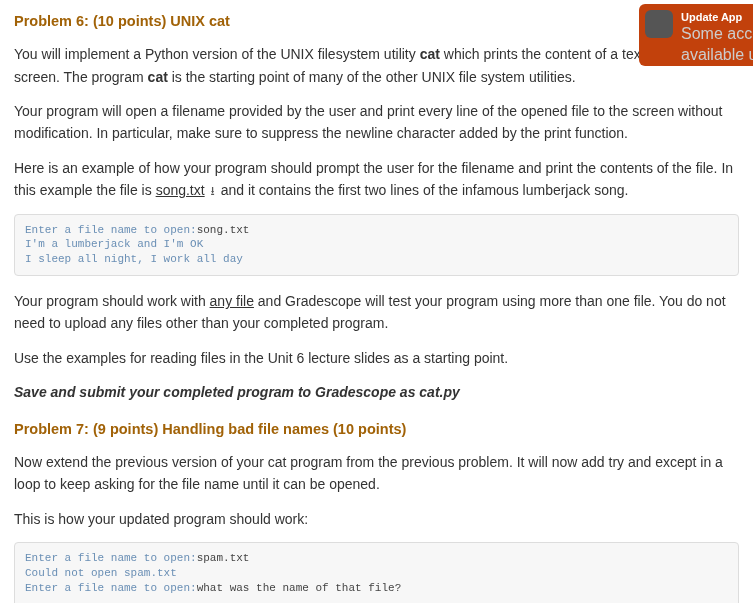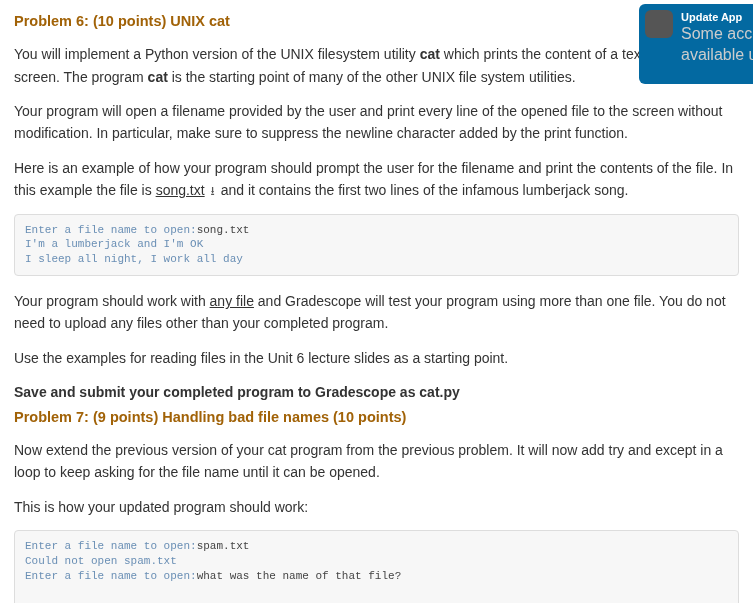--- a/index.html
+++ b/index.html
@@ -10,23 +10,23 @@
       color: #222;
       background: #fff;
       padding: 10px 14px;
       width: 753px;
       position: relative;
     }
     .notif {
       position: absolute;
       top: 4px;
       right: 0;
-      background: #0369a1;
+      background: #c2410c;
       color: #fff;
-      padding: 6px 8px 18px 6px;
+      padding: 6px 8px 0 6px;
       border-radius: 6px 0 0 6px;
       display: flex;
       align-items: flex-start;
       gap: 8px;
       font-size: 11px;
       line-height: 1.3;
       overflow: hidden;
       width: 114px;
     }
     .notif-icon {
@@ -68,21 +68,21 @@
       padding: 8px 10px;
       font-family: "Courier New", Courier, monospace;
       font-size: 11px;
       line-height: 1.35;
       color: #6a8fb5;
       margin-bottom: 14px;
       white-space: pre-wrap;
       overflow-x: auto;
     }
     pre.code .user-input { color: #444; }
-    .submit-line { font-weight: 400; margin-bottom: 2px; }
+    .submit-line { font-weight: 400; margin-bottom: 14px; font-style: italic; }
     .submit-line .bold { font-weight: 700; }
   </style>
 </head>
 <body>
 
 <div class="notif">
   <div class="notif-icon"></div>
   <div>
     <div class="notif-title">Update App</div>
     <div class="notif-body">Some accoun</div>

